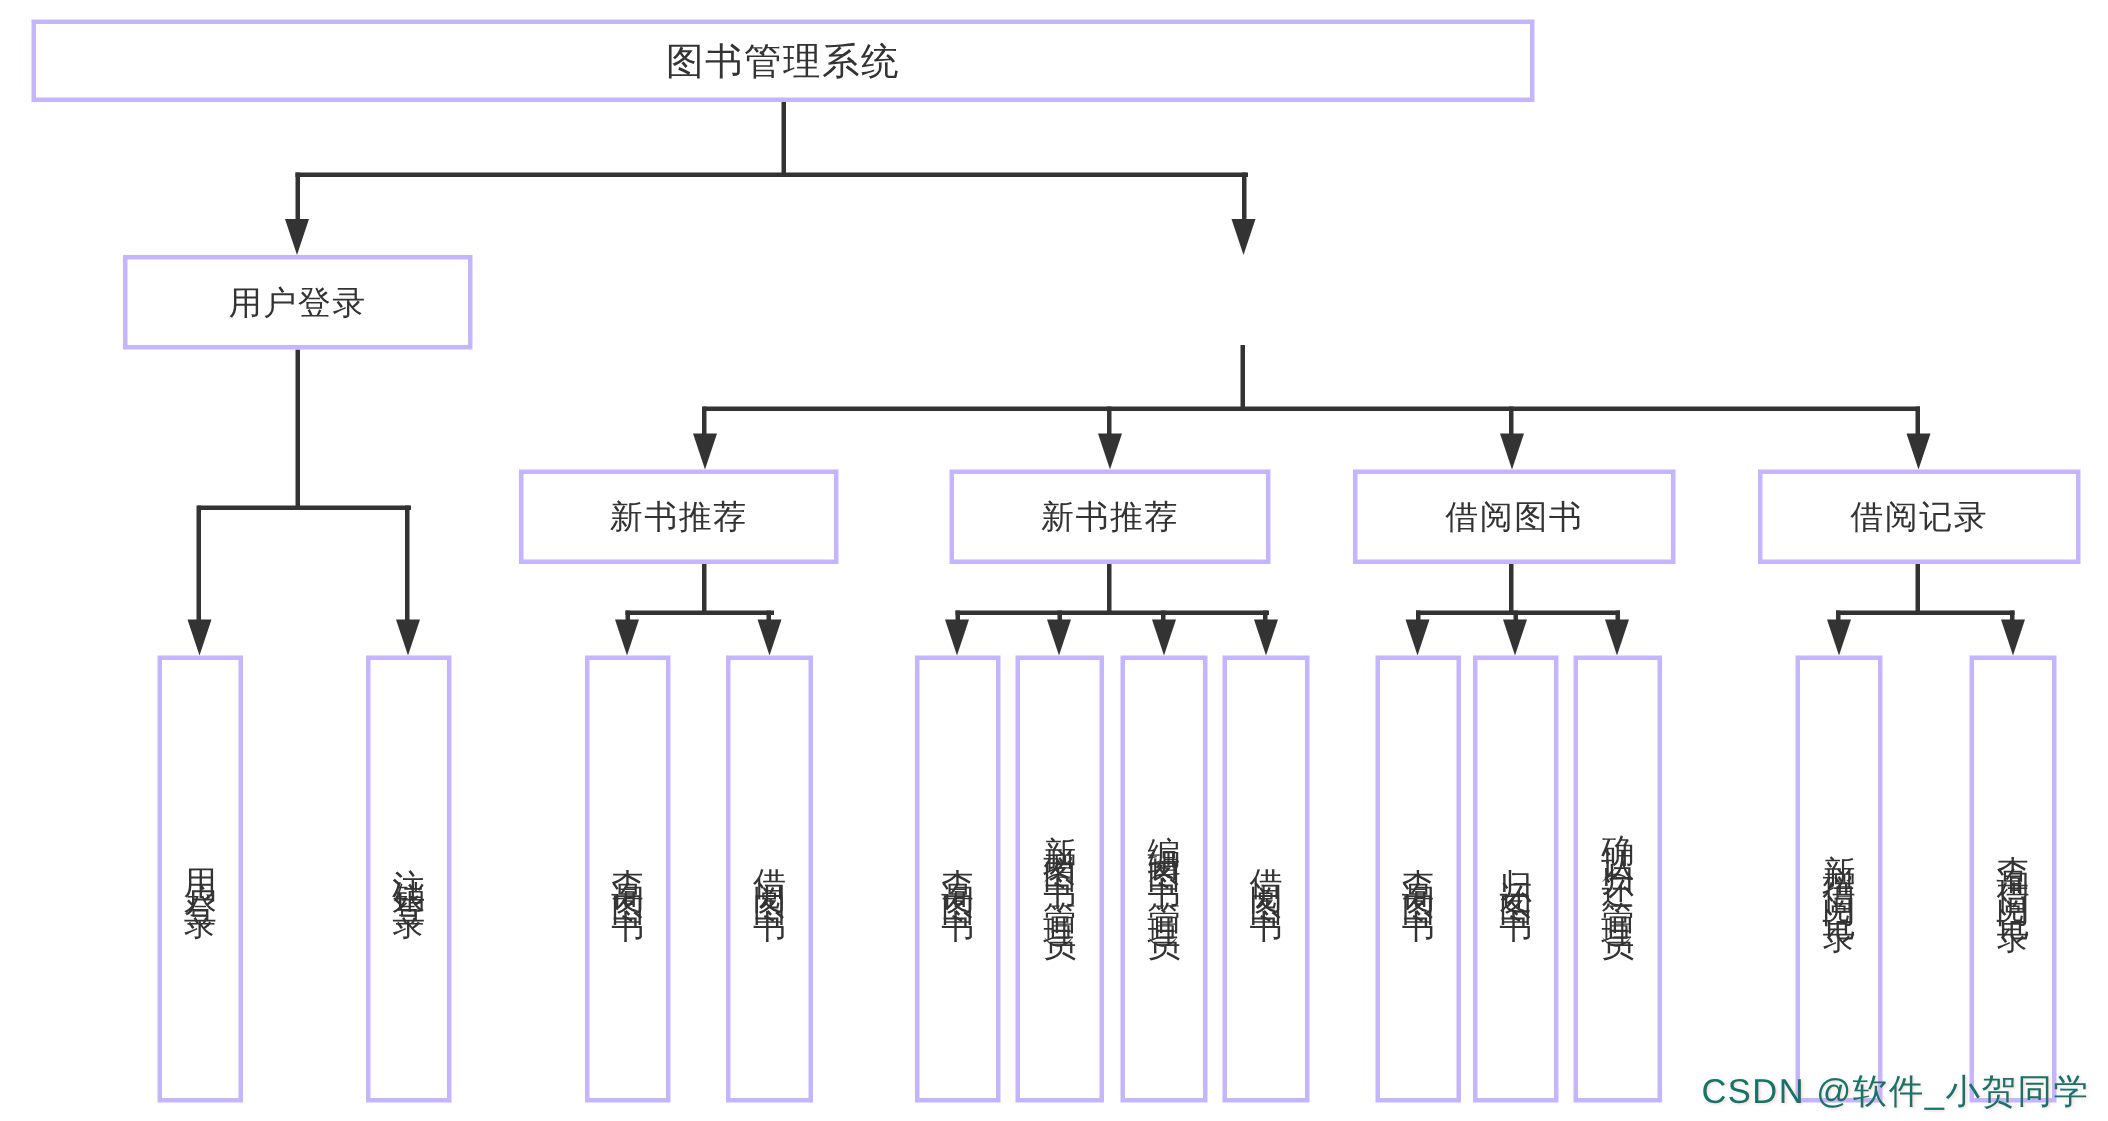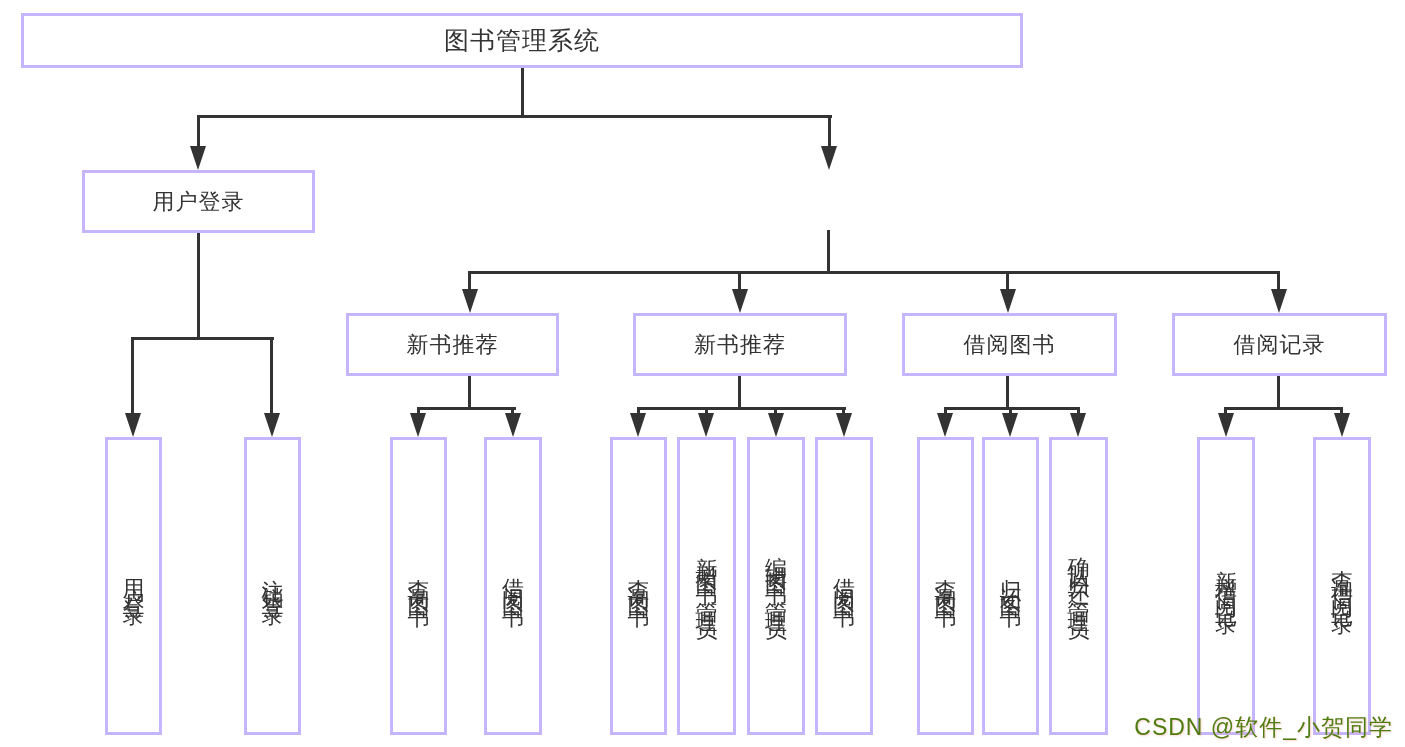--- a/index.html
+++ b/index.html
@@ -20,21 +20,21 @@
     letter-spacing:9px;line-height:1;margin-bottom:14px;
   }
   .ln{position:absolute;background:#333333;}
   .ah{
     position:absolute;width:0;height:0;
     border-left:8px solid transparent;border-right:8px solid transparent;
     border-top:24px solid #333333;
   }
   .watermark{
     position:absolute;right:12px;bottom:4px;font-size:23px;letter-spacing:1px;
-    color:#4d7c0f;text-shadow:1px 1px 2px rgba(250,170,160,0.55);white-space:nowrap;
+    color:#0f766e;text-shadow:1px 1px 2px rgba(250,170,160,0.55);white-space:nowrap;
   }
 </style>
 </head>
 <body>
 
 <div class="canvas">
 
   <div class="ln" style="left:521px;top:65px;width:3px;height:52px;"></div>
   <div class="ln" style="left:197px;top:115px;width:635px;height:3px;"></div>
   <div class="ln" style="left:197px;top:115px;width:3px;height:34px;"></div>

